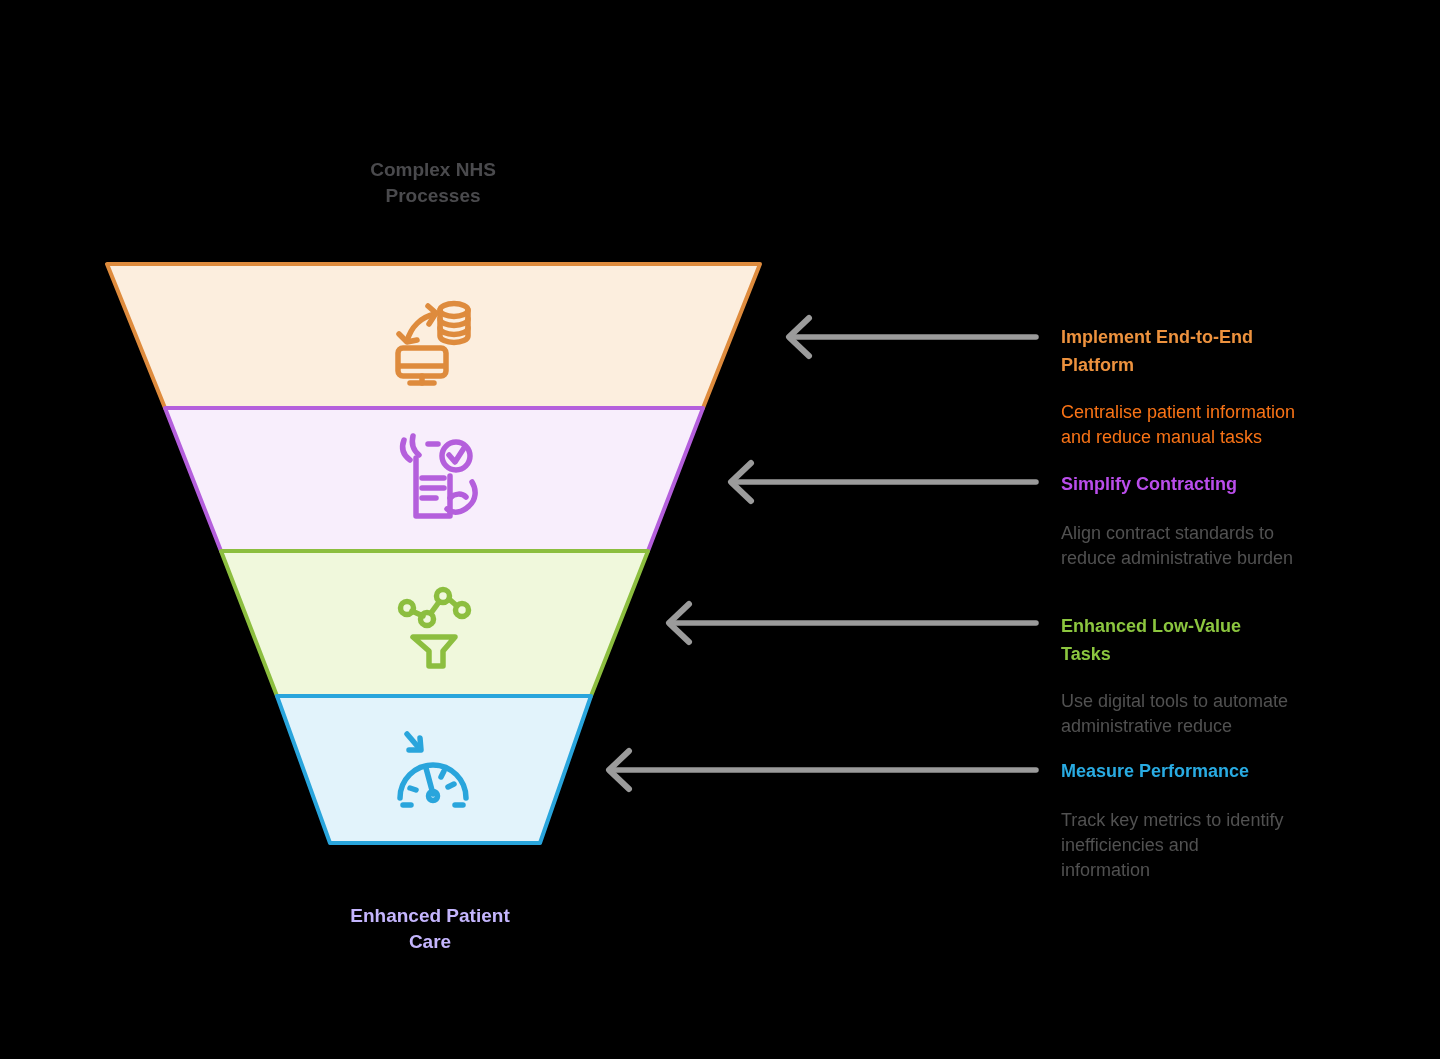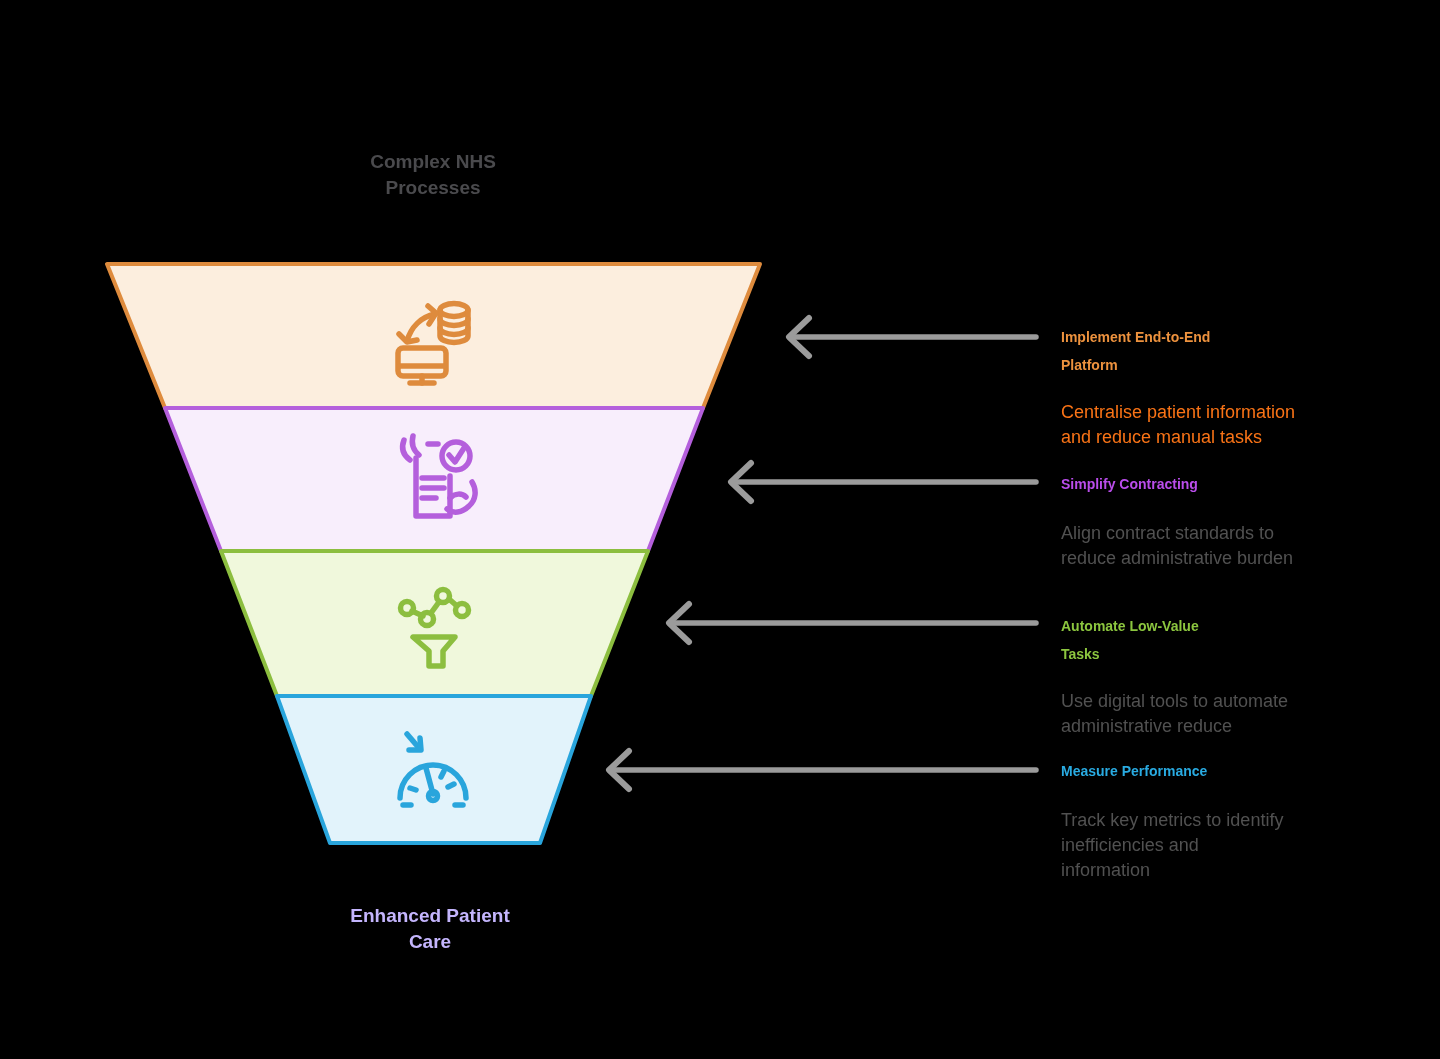--- a/index.html
+++ b/index.html
@@ -5,27 +5,27 @@
   html,body{margin:0;padding:0;background:#000;}
   .stage{
     position:relative;width:1440px;height:1059px;background:#000;overflow:hidden;
     font-family:"Liberation Sans", sans-serif;
   }
   .stage svg.layer{position:absolute;left:0;top:0;}
   .flabel{
     position:absolute;width:220px;text-align:center;white-space:pre-line;
     font-weight:bold;font-size:19px;line-height:26px;
   }
-  .flabel.top{left:323px;top:149px;}
+  .flabel.top{left:323px;top:157px;}
   .flabel.bottom{left:320px;top:903px;}
   .icon-box{position:absolute;}
   .icon-box svg{display:block;}
   .lvl-heading{
     position:absolute;left:1061px;width:300px;
-    font-weight:bold;font-size:14px;line-height:28px;white-space:pre-line;
+    font-weight:bold;font-size:18px;line-height:28px;white-space:pre-line;
   }
   .lvl-body{
     position:absolute;left:1061px;width:300px;
     font-size:18px;line-height:25px;white-space:pre-line;
   }
   .h1{top:323px;} .b1{top:400px;}
   .h2{top:470px;} .b2{top:521px;}
   .h3{top:612px;} .b3{top:689px;}
   .h4{top:757px;} .b4{top:808px;}
 </style>
@@ -128,21 +128,21 @@
 
   <div class="lvl-heading h1" style="color: rgb(237, 146, 62);">Implement End-to-End
 Platform</div>
   <div class="lvl-body b1" style="color: #f97316;">Centralise patient information
 and reduce manual tasks</div>
 
   <div class="lvl-heading h2" style="color: rgb(186, 77, 235);">Simplify Contracting</div>
   <div class="lvl-body b2" style="color: rgb(81, 81, 81);">Align contract standards to
 reduce administrative burden</div>
 
-  <div class="lvl-heading h3" style="color: rgb(140, 198, 63);">Automate Low-Value
+  <div class="lvl-heading h3" style="color: rgb(140, 198, 63);">Enhanced Low-Value
 Tasks</div>
   <div class="lvl-body b3" style="color: rgb(81, 81, 81);">Use digital tools to automate
 administrative reduce</div>
 
   <div class="lvl-heading h4" style="color: rgb(41, 171, 226);">Measure Performance</div>
   <div class="lvl-body b4" style="color: rgb(81, 81, 81);">Track key metrics to identify
 inefficiencies and
 information</div>
 
 </div>

